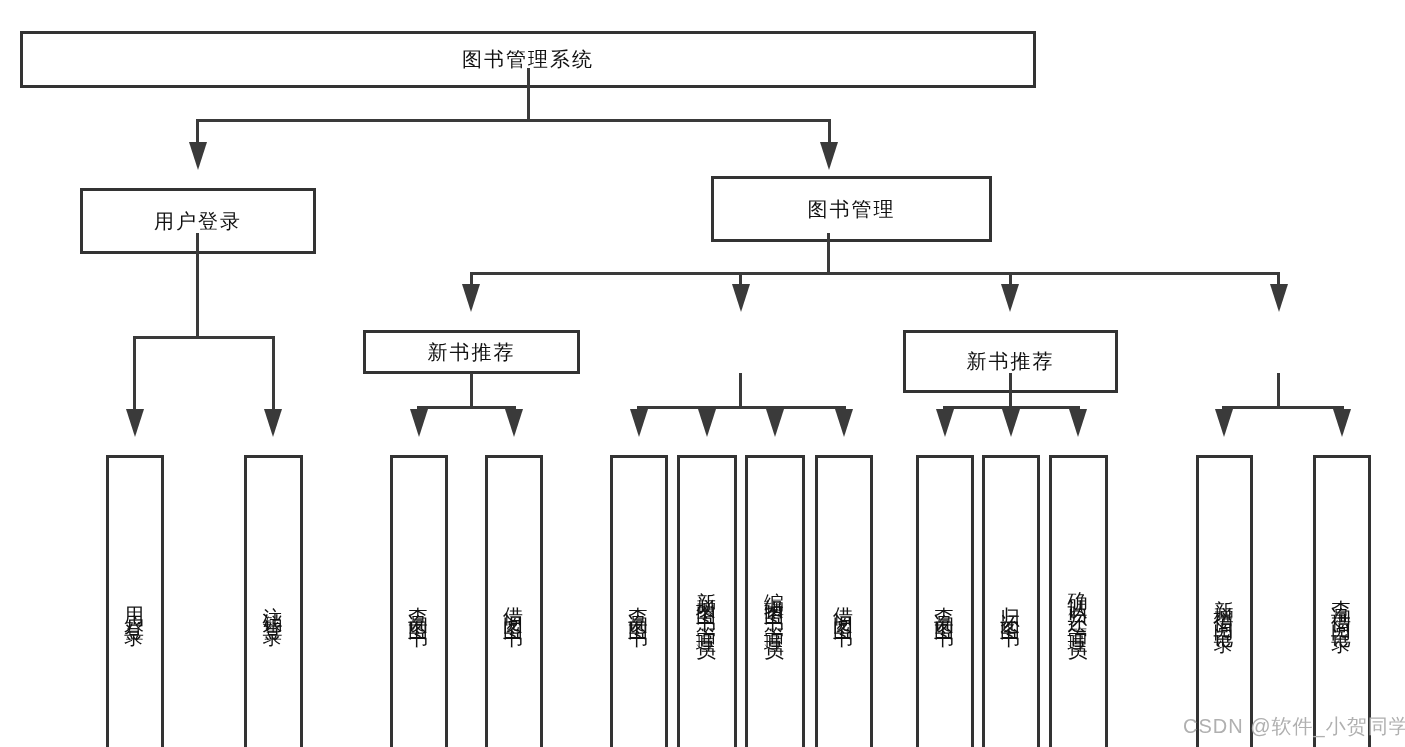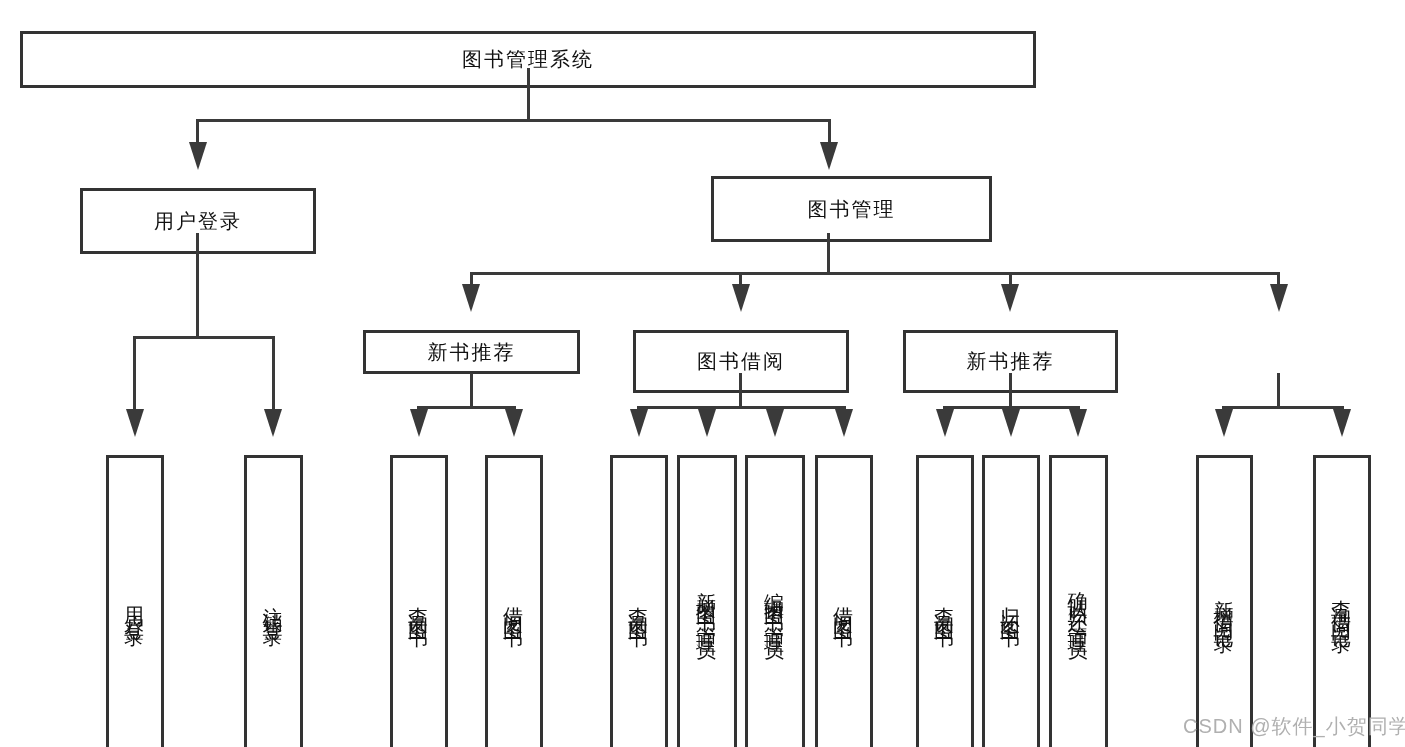--- a/index.html
+++ b/index.html
@@ -65,21 +65,20 @@
   <div class="line" style="left:470px;top:272px;width:3px;height:16px"></div>
   <div class="line" style="left:739px;top:272px;width:3px;height:16px"></div>
   <div class="line" style="left:1009px;top:272px;width:3px;height:16px"></div>
   <div class="line" style="left:1277px;top:272px;width:3px;height:16px"></div>
   <div class="arrow" style="left:462px;top:284px"></div>
   <div class="arrow" style="left:732px;top:284px"></div>
   <div class="arrow" style="left:1001px;top:284px"></div>
   <div class="arrow" style="left:1270px;top:284px"></div>
 
   <div class="box" style="left:363px;top:312px;width:217px;height:44px">新书推荐</div>
-  <div class="box" style="left:633px;top:312px;width:216px;height:63px">图书借阅</div>
   <div class="box" style="left:903px;top:312px;width:215px;height:63px">新书推荐</div>
 
   <div class="line" style="left:470px;top:373px;width:3px;height:36px"></div>
   <div class="line" style="left:417px;top:406px;width:99px;height:3px"></div>
   <div class="arrow" style="left:410px;top:409px"></div>
   <div class="arrow" style="left:505px;top:409px"></div>
 
   <div class="line" style="left:739px;top:373px;width:3px;height:36px"></div>
   <div class="line" style="left:637px;top:406px;width:209px;height:3px"></div>
   <div class="arrow" style="left:630px;top:409px"></div>

